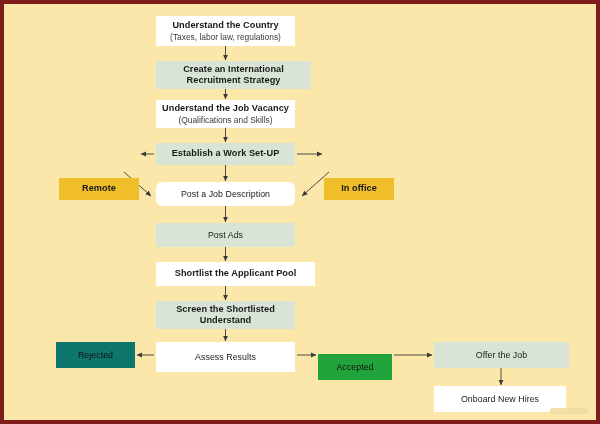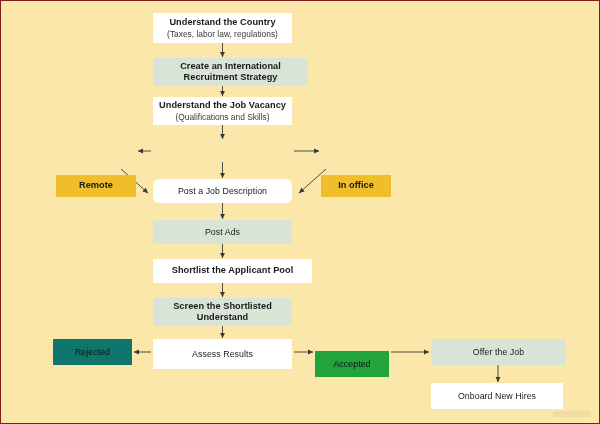--- a/index.html
+++ b/index.html
@@ -11,21 +11,21 @@
     height: 424px;
     background: #fbe7a9;
     font-family: "Liberation Sans", sans-serif;
     overflow: hidden;
   }
   #flowchart-canvas {
     position: relative;
     width: 600px;
     height: 424px;
     box-sizing: border-box;
-    border: 1px solid #7f1d1d;
+    border: 4px solid #7f1d1d;
     background: #fbe7a9;
   }
   .node {
     position: absolute;
     box-sizing: border-box;
     display: flex;
     flex-direction: column;
     align-items: center;
     justify-content: center;
     text-align: center;
@@ -113,20 +113,23 @@
   <div class="node n-mint" style="left:152px; top:57px; width:155px; height:28px;">
     <div class="title">Create an International</div>
     <div class="title">Recruitment Strategy</div>
   </div>
 
   <div class="node n-white" style="left:152px; top:96px; width:139px; height:28px;">
     <div class="title">Understand the Job Vacancy</div>
     <div class="subtitle">(Qualifications and Skills)</div>
   </div>
 
+  <div class="node n-mint" style="left:152px; top:139px; width:139px; height:22px;">
+    <div class="title">Establish a Work Set-UP</div>
+  </div>
 
   <div class="node n-gold" style="left:55px; top:139px; width:80px; height:22px;">
     <div class="title">Remote</div>
   </div>
 
   <div class="node n-gold" style="left:320px; top:139px; width:70px; height:22px;">
     <div class="title">In office</div>
   </div>
 
   <div class="node n-white plain" style="left:152px; top:178px; width:139px; height:24px;border-radius:6px;">

